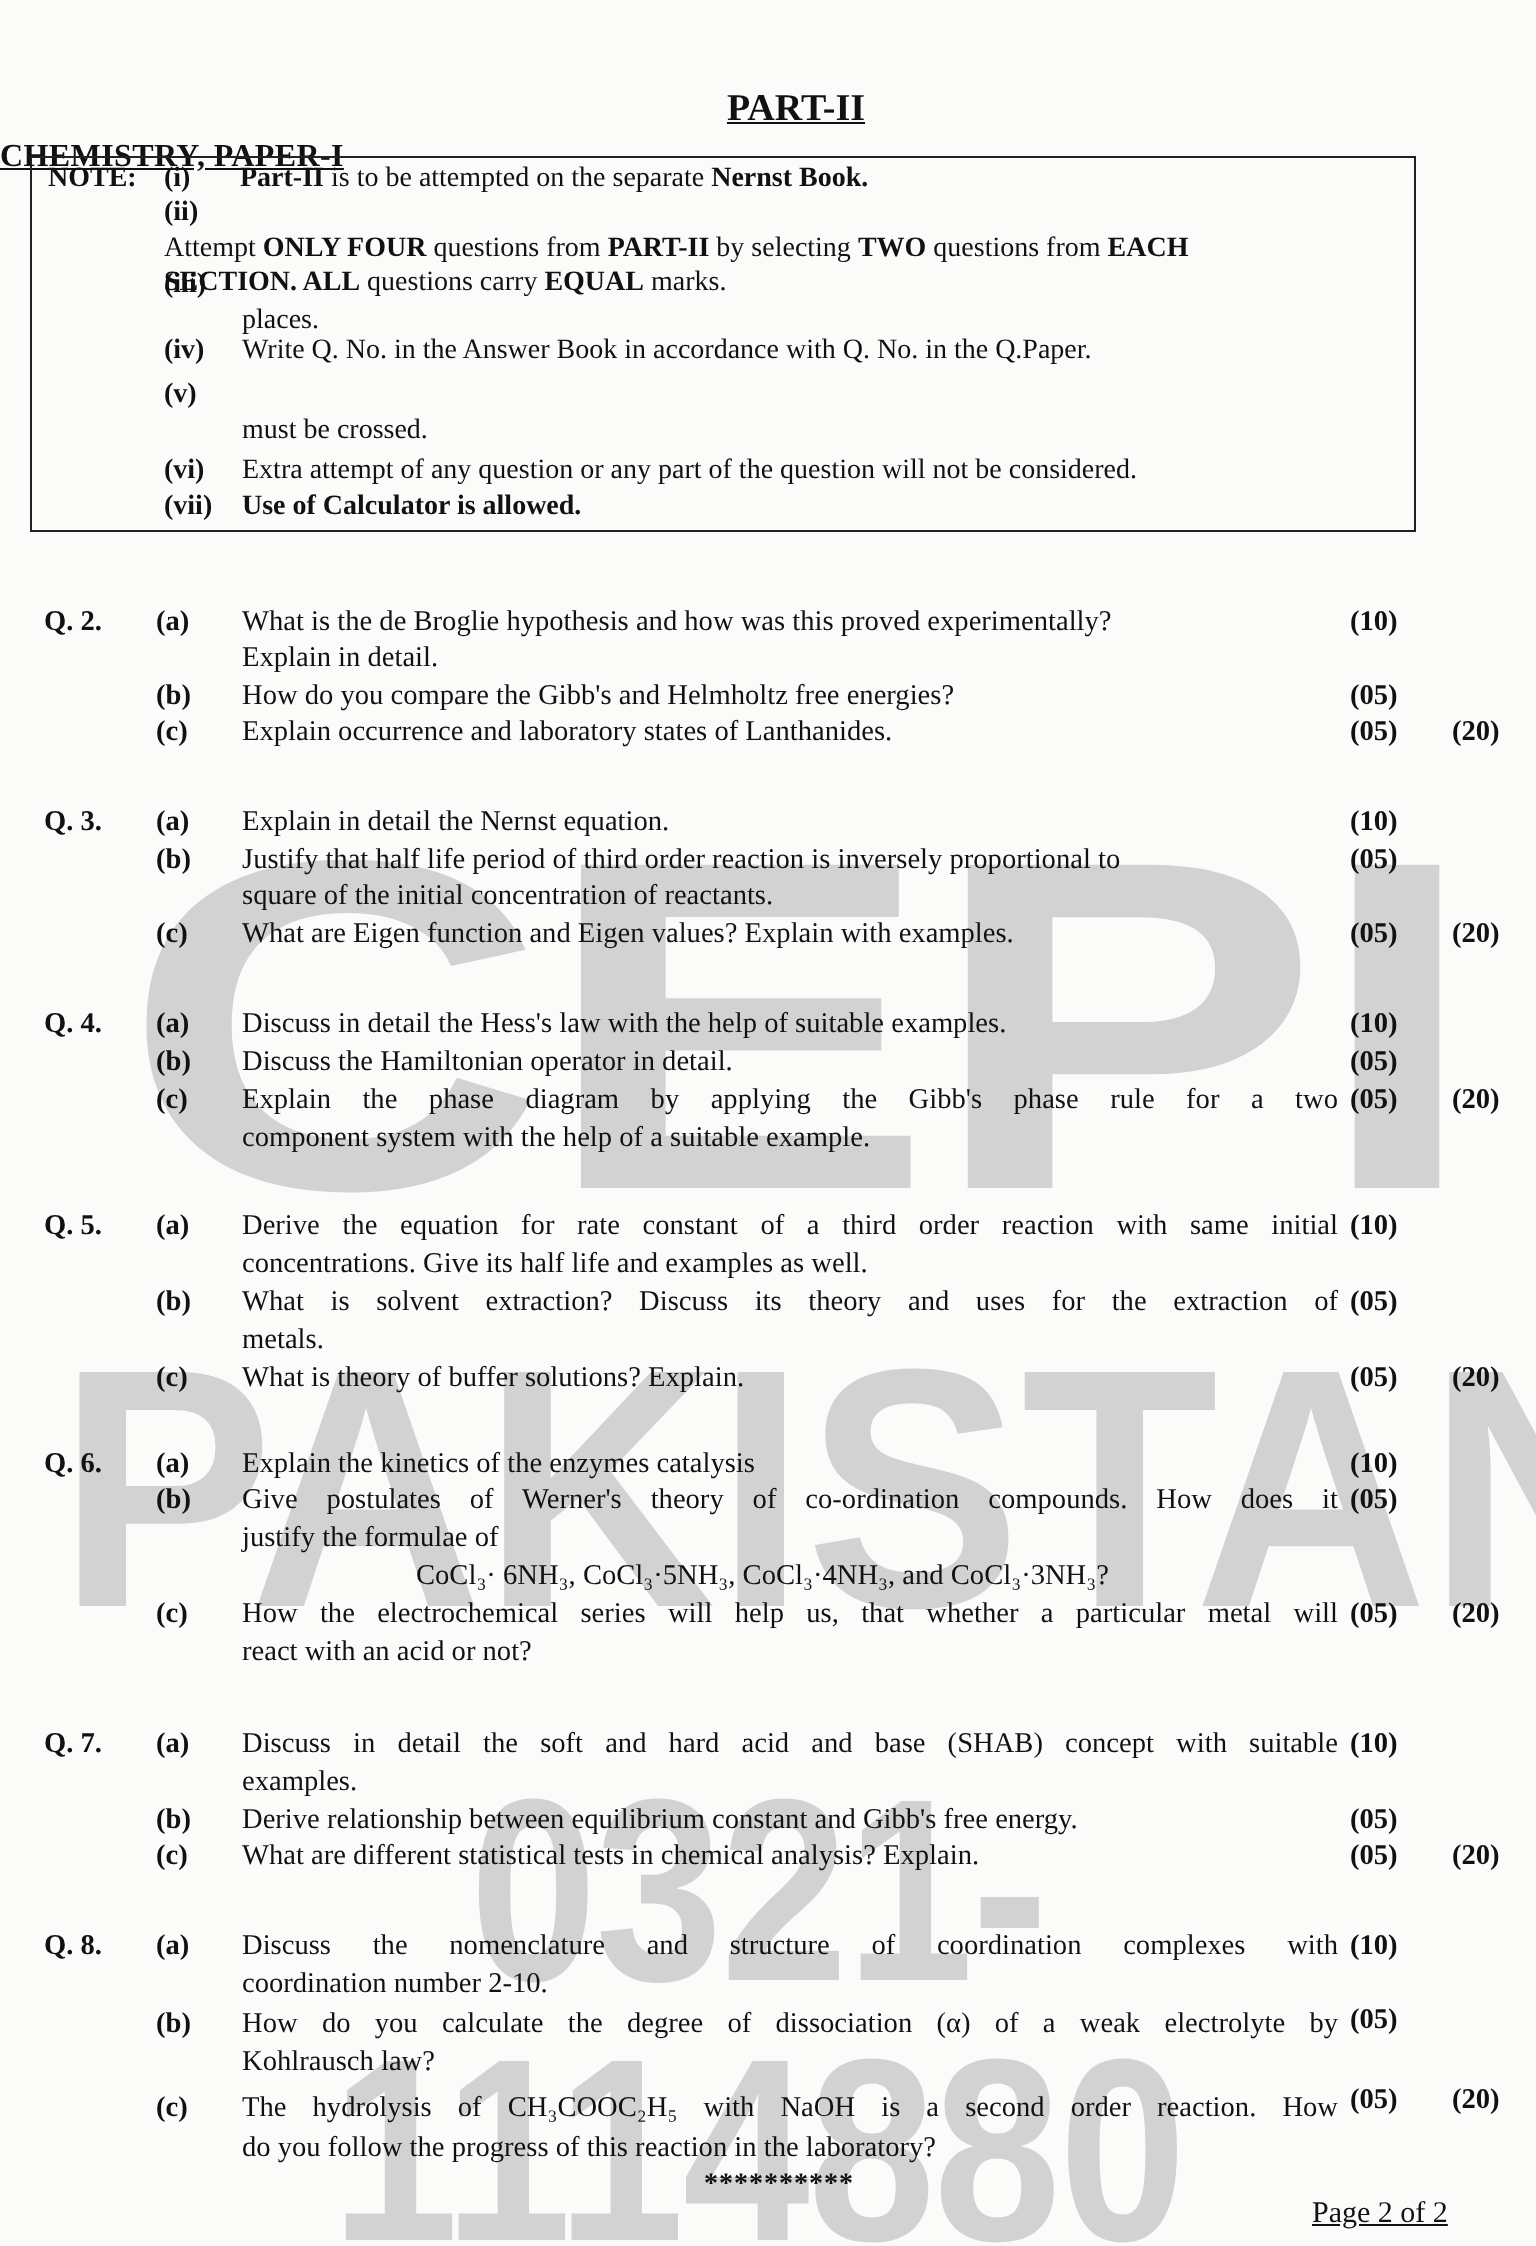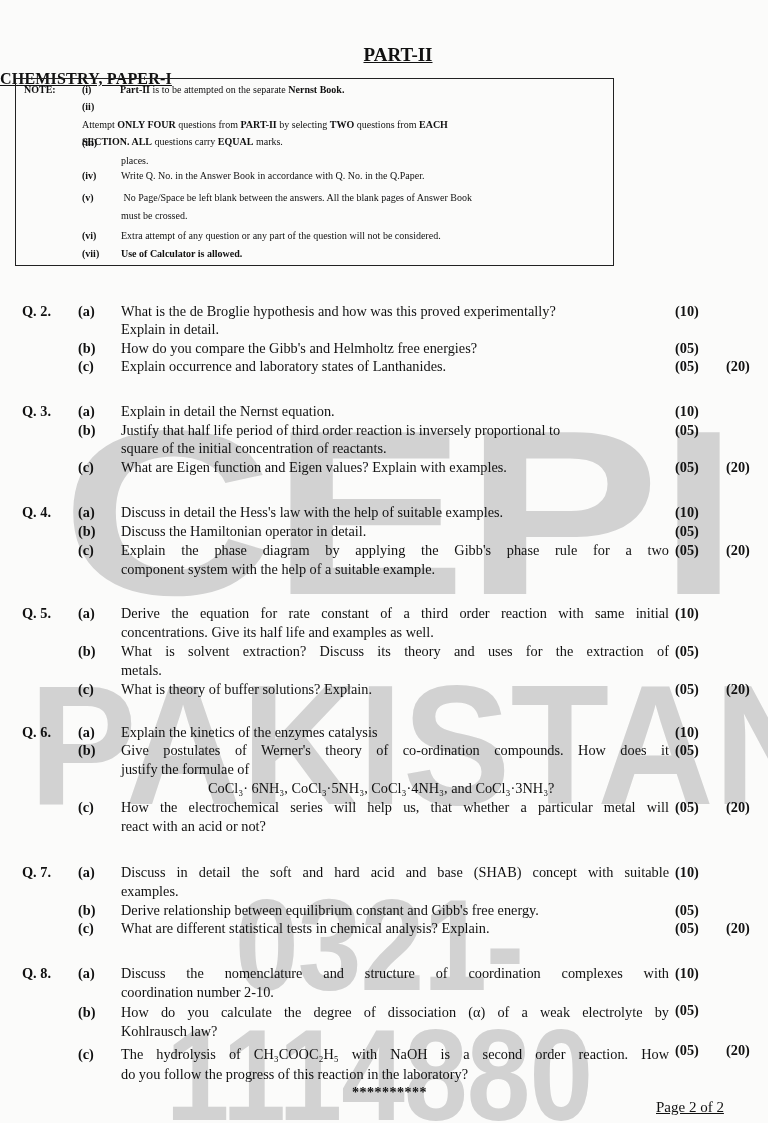--- a/index.html
+++ b/index.html
@@ -21,22 +21,22 @@
   .subject {
     position:absolute; left:0; top:22px; font-weight:bold; font-size:16px;
     text-decoration:underline; letter-spacing:0.2px;margin-top:48px;
   }
   .part {
     position:absolute; left:0; right:0; top:44px; text-align:center;
     font-weight:bold; font-size:19px; text-decoration:underline;
     padding-left:28px;
   }
   .notebox {
-    position:absolute; left:15px; top:78px; width:599px; height:188px;
-    border:1.5px solid #222; box-sizing:border-box; font-size:10px;
+    position:absolute; left:15px; top:78px; width:693px; height:188px;
+    border:1.5px solid #222; box-sizing:border-box; font-size:14px;
   }
   .note-row { position:absolute; left:0; display:flex; line-height:17.5px; }
   .note-lbl { font-weight:bold; }
   .note-num { font-weight:bold; width:39px; display:inline-block; }
   .note-text { display:inline-block; }
   b { font-weight:bold; }
 
   .q { position:absolute; left:0; width:768px; font-size:14.3px; }
   .qrow { position:absolute; left:0; width:768px; line-height:18px; }
   .qno { position:absolute; left:22px; font-weight:bold; }
@@ -74,21 +74,21 @@
     <div class="note-row" style="left:66px; top:55px;">
       <span class="note-num">(iii)</span>
       <span class="note-text"><br><span>places.</span></span>
     </div>
     <div class="note-row" style="left:66px; top:88px;">
       <span class="note-num">(iv)</span>
       <span class="note-text">Write Q. No. in the Answer Book in accordance with Q. No. in the Q.Paper.</span>
     </div>
     <div class="note-row" style="left:66px; top:110px;">
       <span class="note-num">(v)</span>
-      <span class="note-text">&nbsp;<span>No Page/Space be left blank between the answers. All the blank pages of Answer Book</span><br><span>must be crossed.</span></span>
+      <span class="note-text">&nbsp;<br><span>must be crossed.</span></span>
     </div>
     <div class="note-row" style="left:66px; top:166px;">
       <span class="note-num">(vii)</span>
       <span class="note-text" style="font-weight:bold;">Use of Calculator is allowed.</span>
     </div>
     <div class="note-row" style="left:66px; top:148px;">
       <span class="note-num">(vi)</span>
       <span class="note-text">Extra attempt of any question or any part of the question will not be considered.</span>
     </div>
   </div>

